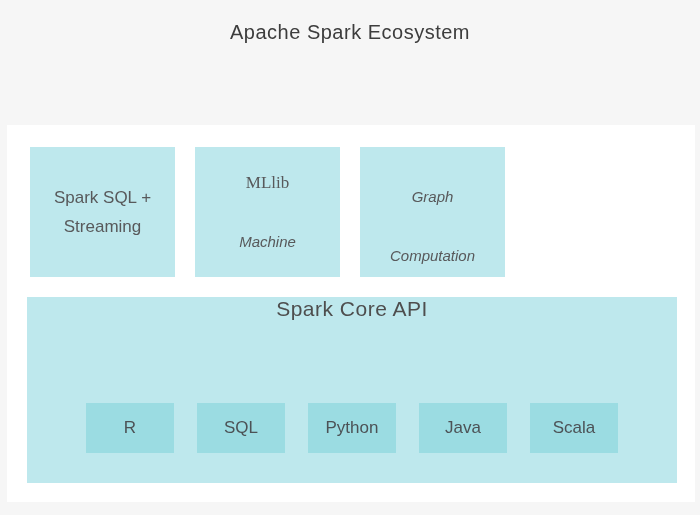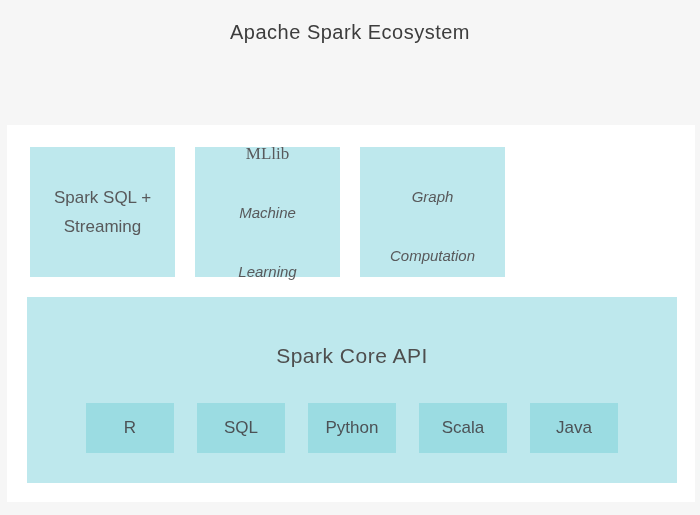--- a/index.html
+++ b/index.html
@@ -70,21 +70,20 @@
   .core-box {
     position: absolute;
     left: 20px;
     top: 172px;
     width: 650px;
     height: 186px;
     background: #bee8ed;
   }
   .core-title {
     margin: 0;
-    padding-top: 47px;
     text-align: center;
     font-size: 21px;
     font-weight: 300;
     letter-spacing: 0.5px;
     color: #4e4e4e;
   }
   .lang-row {
     position: absolute;
     left: 0;
     top: 106px;
@@ -118,21 +117,20 @@
 
       <div class="eco-box">
         <span class="line">Spark SQL +</span>
         <span class="line">Streaming</span>
       </div>
 
 
       <div class="eco-box">
         <span class="line mid">MLlib</span>
         <span class="sub">Machine</span>
-        <span class="sub">Learning</span>
       </div>
 
       <div class="eco-box">
         <span class="sub">Graph</span>
         <span class="sub">Computation</span>
       </div>
 
     </div>
 
     <div class="core-box">
@@ -142,22 +140,22 @@
         <div class="lang-box">
           <span>R</span>
         </div>
         <div class="lang-box">
           <span>SQL</span>
         </div>
         <div class="lang-box">
           <span>Python</span>
         </div>
         <div class="lang-box">
-          <span>Scala</span>
+          <span>Java</span>
         </div>
         <div class="lang-box">
-          <span>Java</span>
+          <span>Scala</span>
         </div>
       </div>
     </div>
 
   </div>
 </div>
 
 </body></html>

